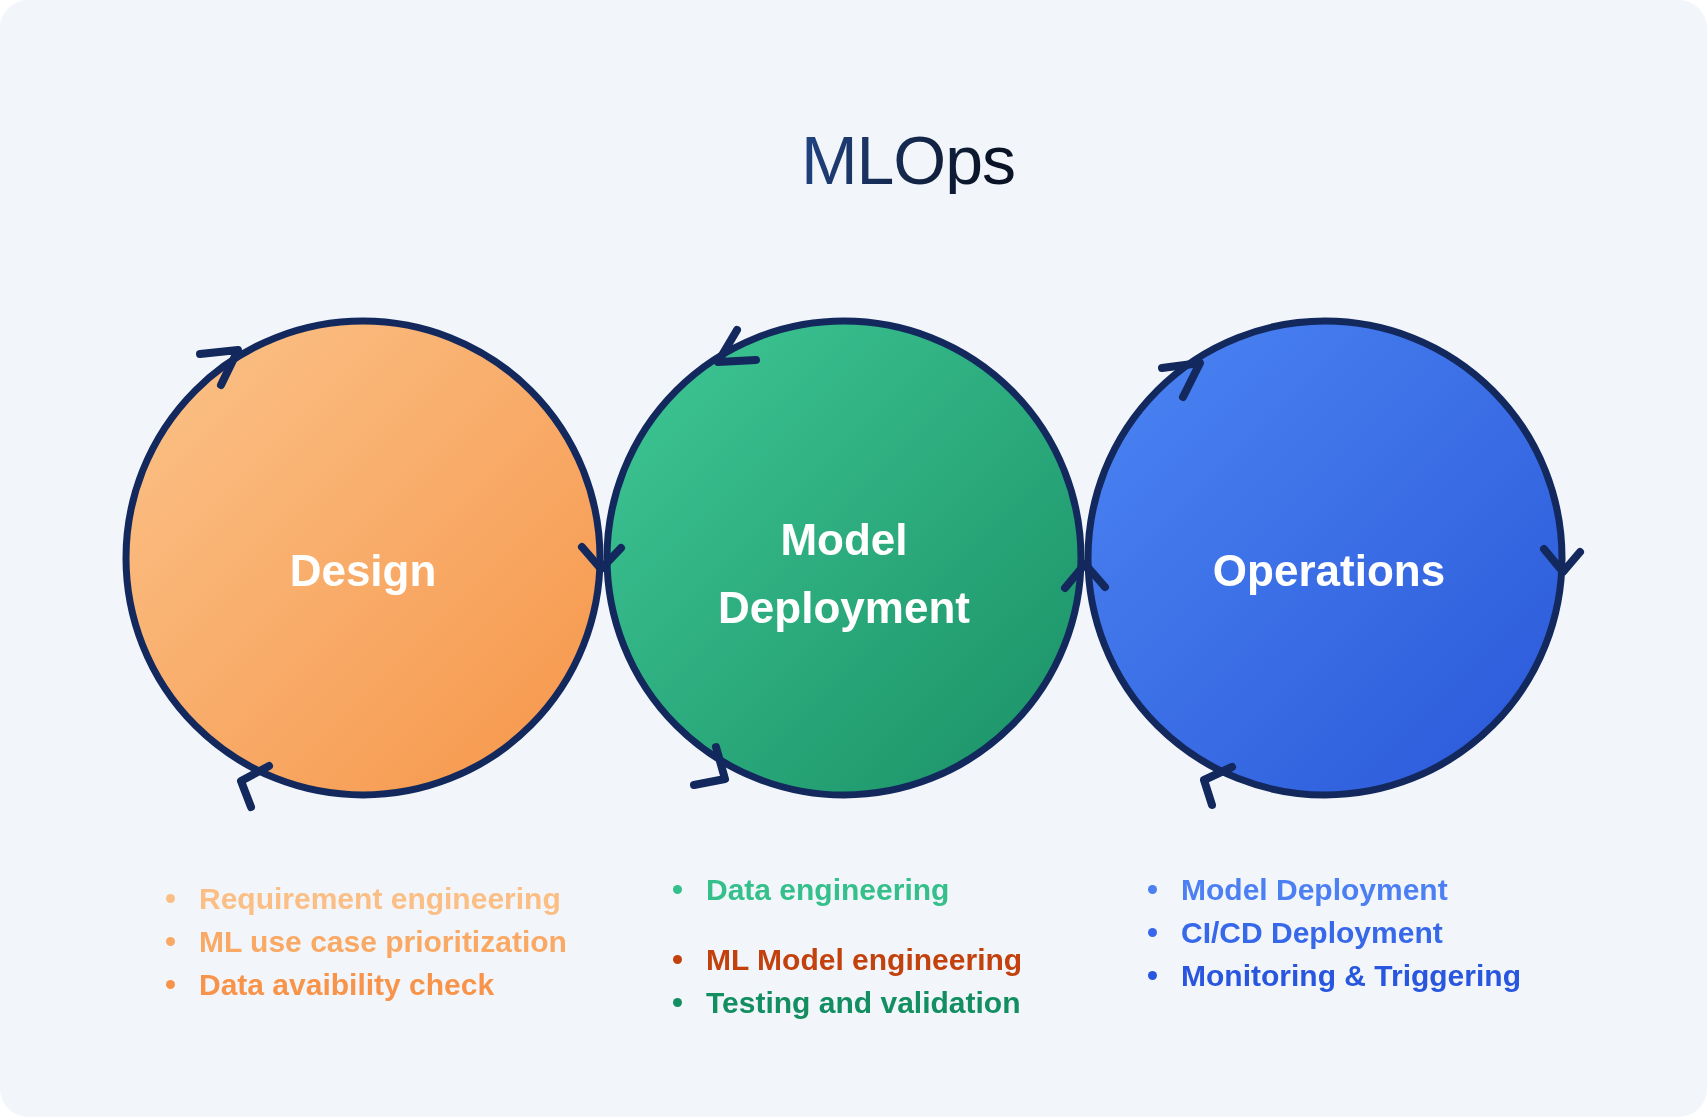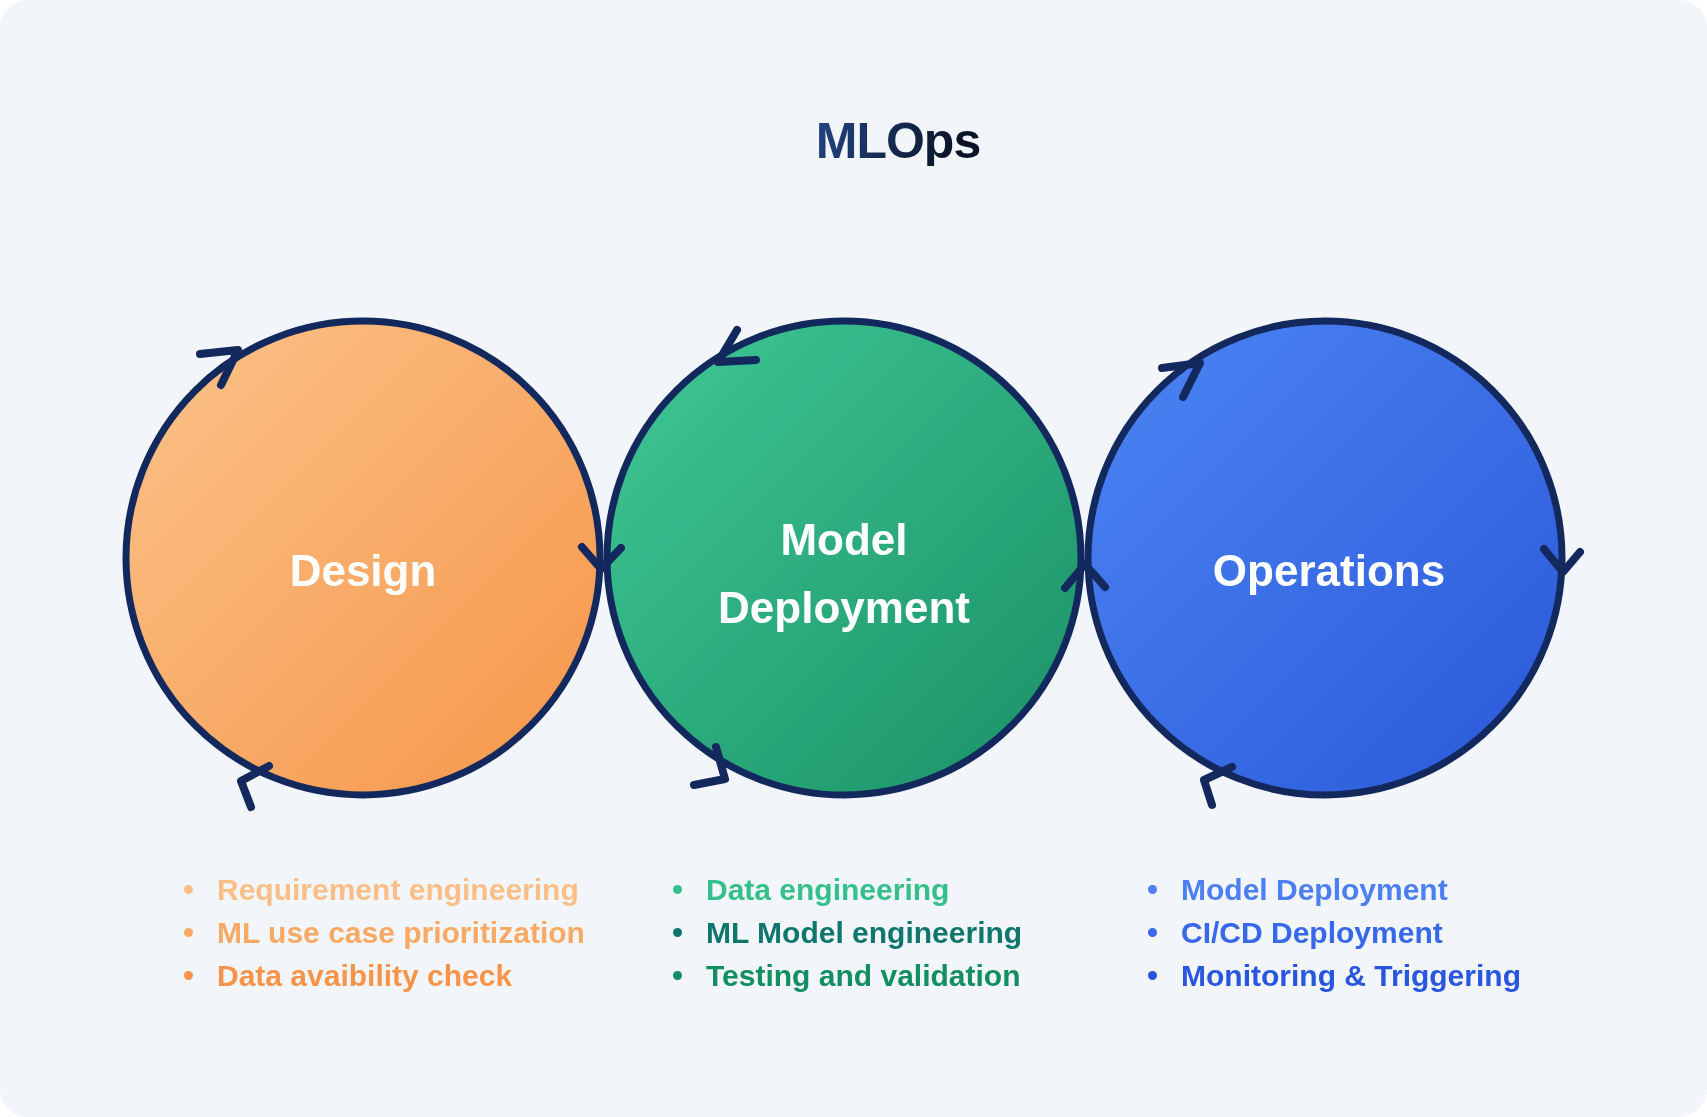--- a/index.html
+++ b/index.html
@@ -15,23 +15,23 @@
     background: #F2F6FB;
     border-radius: 28px;
     overflow: hidden;
   }
   
   .title {
     position: absolute;
     left: 898px;
     top: 116px;
     transform: translateX(-50%);
-    margin: 0;
-    font-size: 50px;
-    font-weight: 700;
+    margin: 10px;
+    font-size: 68px;
+    font-weight: 400;
     letter-spacing: -1px;
     line-height: 1;
     color: #14275A;
     white-space: nowrap;
   }
   @supports (-webkit-background-clip: text) {
     .title {
       background: linear-gradient(110deg, #234585 0%, #0A1426 85%);
       -webkit-background-clip: text;
       background-clip: text;
@@ -87,21 +87,21 @@
   }
   .list .dot {
     position: absolute;
     left: 0;
     top: 17px;
     width: 9px;
     height: 9px;
     border-radius: 50%;
     background: currentColor;
   }
-  .list-design    { left: 184px; }
+  .list-design    { left: 166px; margin-top: 9px; }
   .list-model     { left: 673px; }
   .list-operation { left: 1148px; }
 </style>
 </head>
 <body>
 
 <div class="canvas">
 
   <h1 class="title">MLOps</h1>
 
@@ -162,21 +162,21 @@
       <span class="dot"></span>
       <span>Data avaibility check</span>
     </li>
   </ul>
 
   <ul class="list list-model">
     <li style="color: rgb(52, 191, 139);">
       <span class="dot"></span>
       <span>Data engineering</span>
     </li>
-    <li style="color: #0f766e;">
+    <li style="color: #c2410c; margin-top: 27px;">
       <span class="dot"></span>
       <span>ML Model engineering</span>
     </li>
     <li style="color: rgb(18, 142, 96);">
       <span class="dot"></span>
       <span>Testing and validation</span>
     </li>
   </ul>
 
   <ul class="list list-operation">

